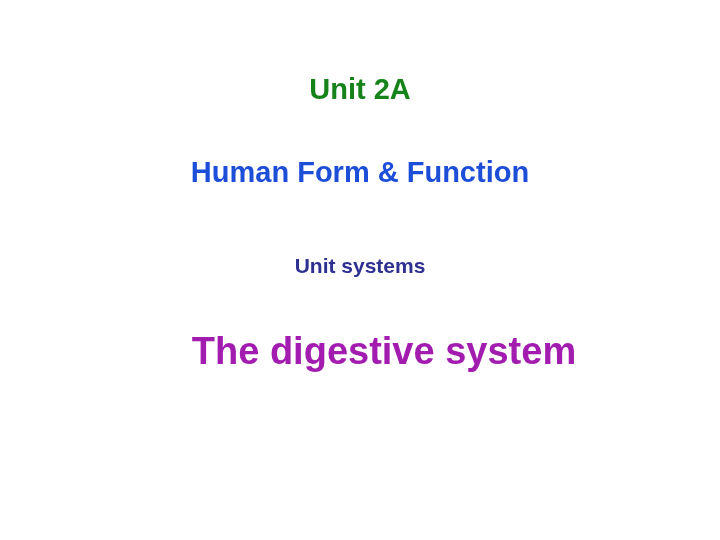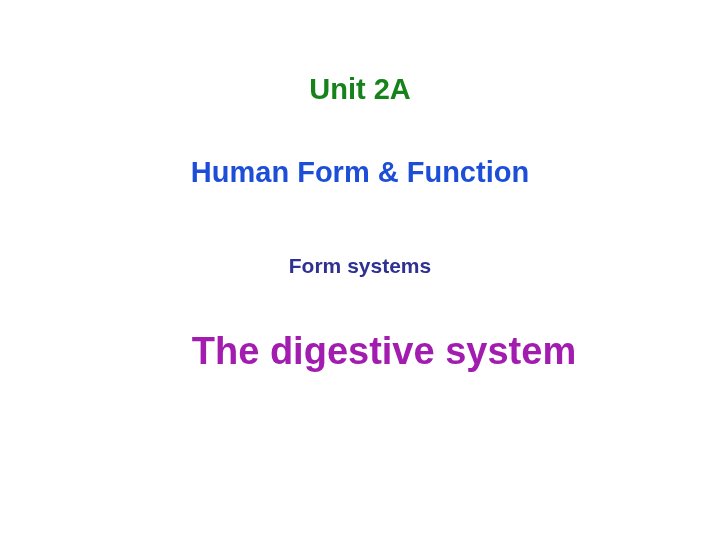--- a/index.html
+++ b/index.html
@@ -45,15 +45,15 @@
       color: #a21caf;
       margin-left: 24px;
     }
   </style>
 </head>
 <body>
 
 <div class="slide">
   <div class="line unit">Unit 2A</div>
   <div class="line course">Human Form &amp; Function</div>
-  <div class="line section">Form systems</div>
+  <div class="line section">Unit systems</div>
   <div class="line title">The digestive system</div>
 </div>
 
 </body></html>

